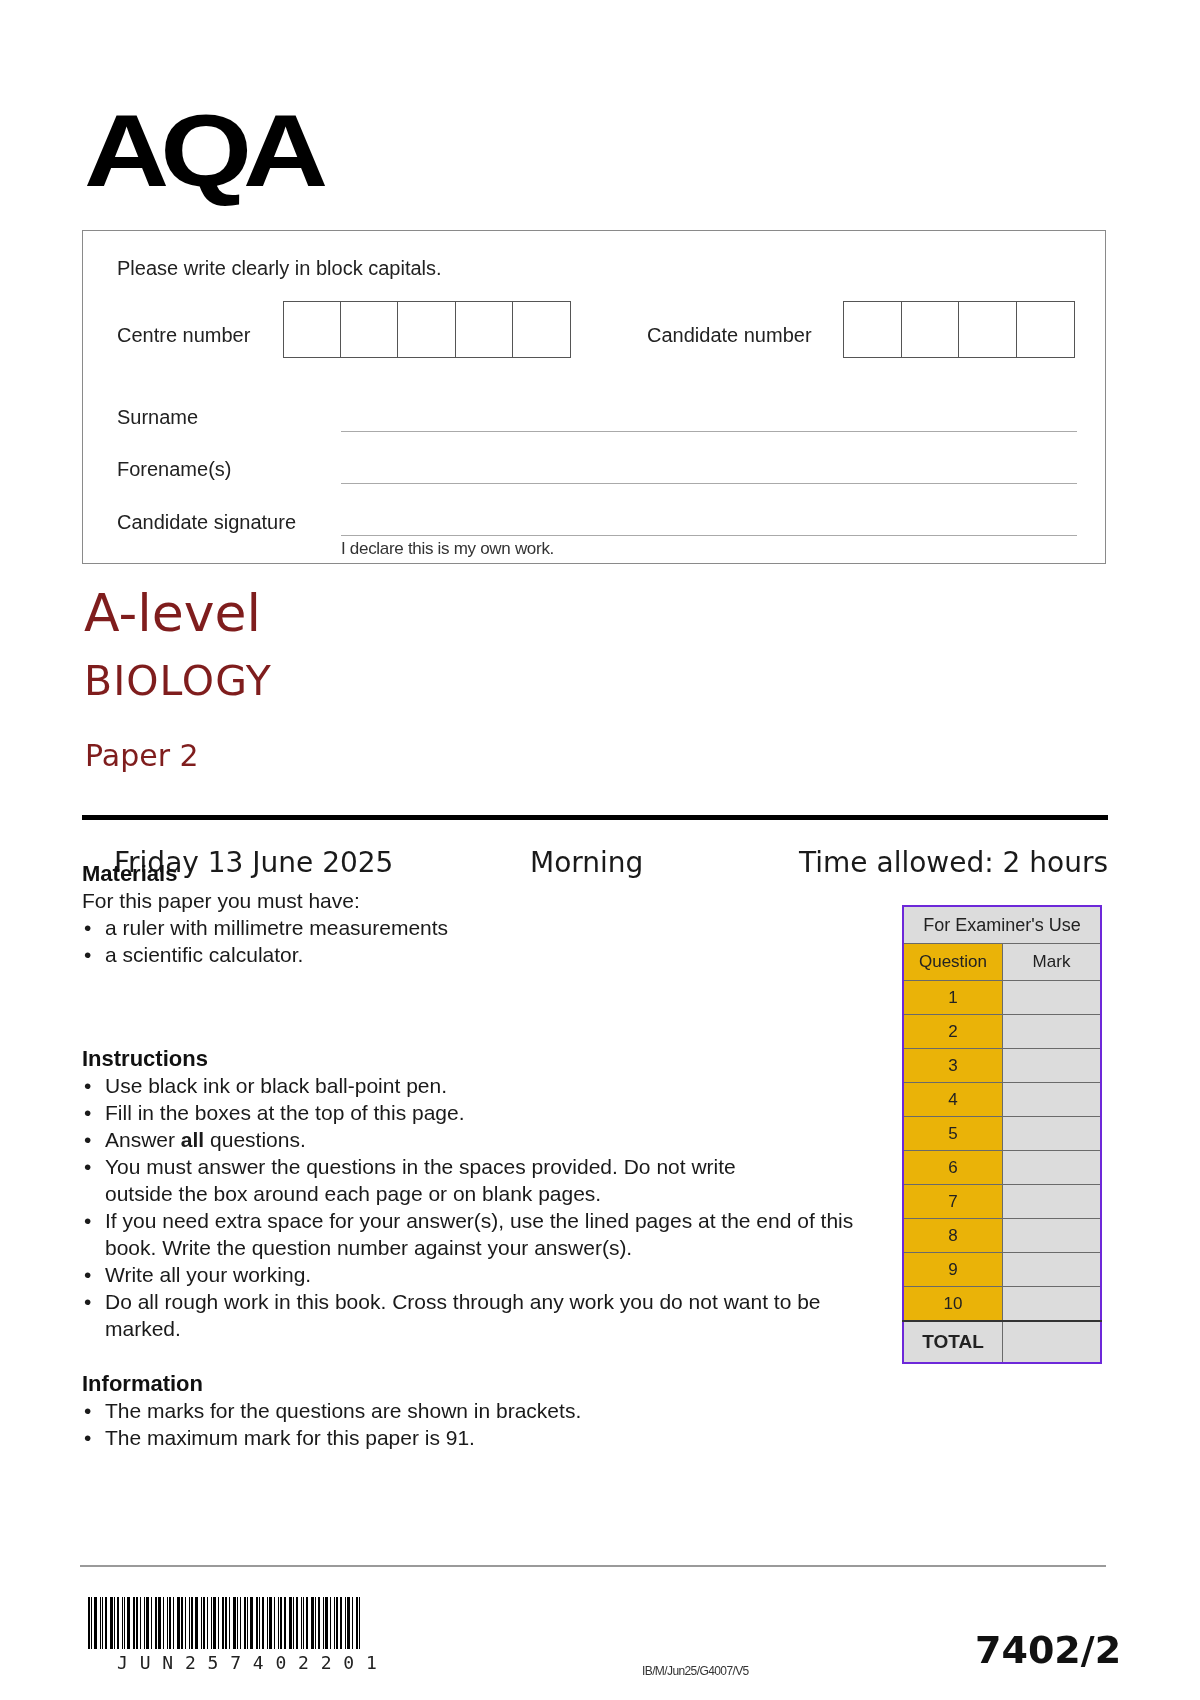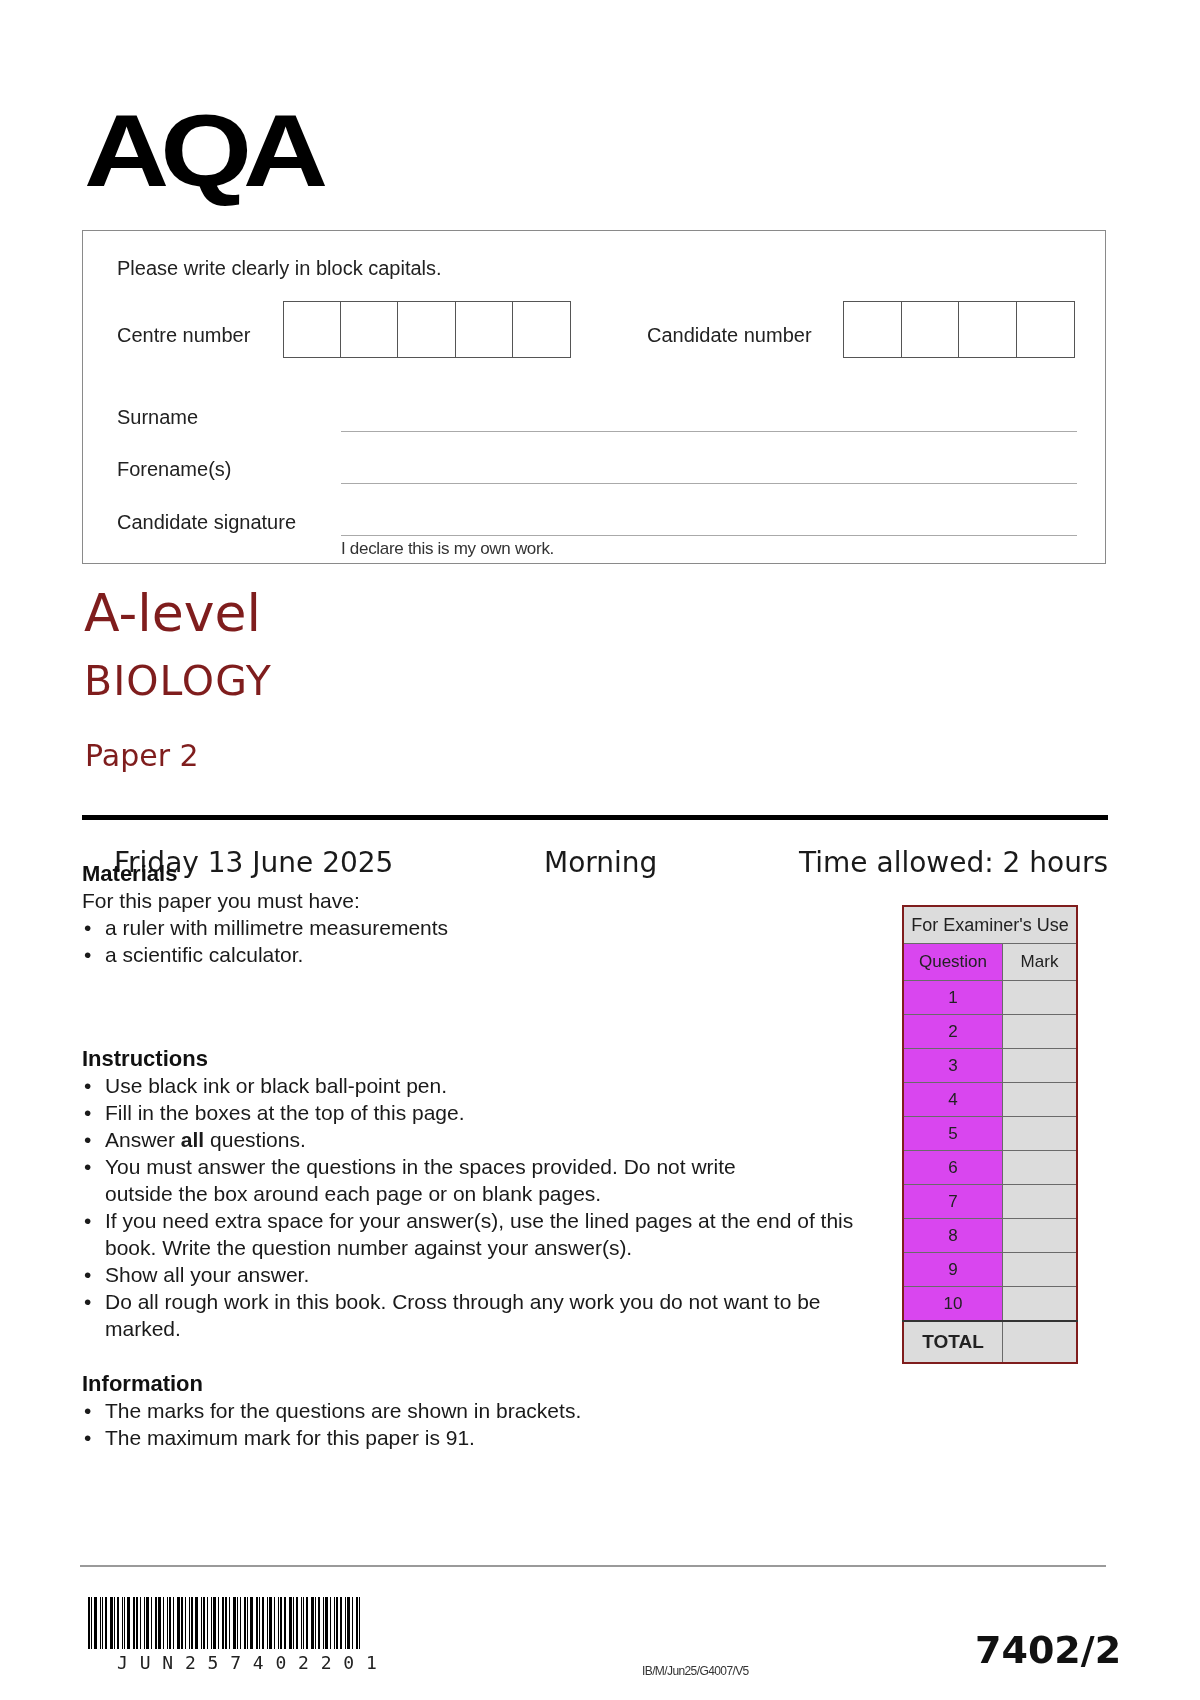--- a/index.html
+++ b/index.html
@@ -27,26 +27,26 @@
 
   
   .sec { left: 82px; width: 800px; }
   .sec h3 { margin: 0; font-size: 22px; font-weight: bold; color: #111; line-height: 27px; }
   .sec .intro { font-size: 21px; line-height: 27px; color: #1a1a1a; }
   .sec ul { list-style: none; margin: 0; padding: 0; }
   .sec li { position: relative; padding-left: 23px; font-size: 21px; line-height: 27px; color: #1a1a1a; }
   .sec li::before { content: "\2022"; position: absolute; left: 2px; top: 0; font-size: 21px; }
 
   
-  .exam { left: 902px; top: 905px; width: 176px; border: 2px solid #7f1d1d; box-sizing: border-box;
+  .exam { left: 902px; top: 905px; width: 200px; border: 2px solid #6d28d9; box-sizing: border-box;
           border-collapse: collapse; font-size: 17px; }
   .exam td, .exam th { border: 1.5px solid #6a6a6a; text-align: center; padding: 0; color: #222; }
   .exam .hdr { background: #dcdcdc; height: 36px; font-weight: normal; font-size: 18px; }
   .exam .colhdr { height: 36px; }
-  .exam .q { background: #d946ef; height: 33px; width: 98px; margin-left: 38px; }
+  .exam .q { background: #eab308; height: 33px; width: 98px; margin-left: 38px; }
   .exam .m { background: #dcdcdc; }
   .exam .total td { height: 40px; border-top: 2.5px solid #333; background: #dcdcdc; font-weight: bold; font-size: 19px; }
 
   
   .foot-rule { left: 80px; top: 1565px; width: 1026px; height: 1.5px; background: #9a9a9a; }
   .barcode { left: 88px; top: 1597px; width: 385px; height: 52px; display: flex; align-items: stretch; }
   .barcode span { display: block; background: #000; margin-right: 2px; }
   .barcode-text { left: 117px; top: 1652px; font-family: "DejaVu Sans Mono", monospace; font-size: 18px;
                   letter-spacing: 11.8px; color: #222; }
   .code-ref { left: 642px; top: 1664px; font-size: 12px; color: #333; letter-spacing: -0.6px; }
@@ -90,41 +90,41 @@
   <div class="abs" style="left:258px; top:308px; font-size:17px; color:#333; letter-spacing:-0.3px;">I declare this is my own work.</div>
 </div>
 
 <div class="abs title" style="left:84px; top:583px; font-size:52px;">A-level</div>
 <div class="abs title" style="left:84px; top:657px; font-size:41px; font-weight:normal; letter-spacing:1px;">BIOLOGY</div>
 <div class="abs title" style="left:85px; top:738px; font-size:30px;">Paper 2</div>
 
 <div class="abs rule"></div>
 
 <div class="abs meta" style="left:82px;margin-left:32px;">Friday 13 June 2025</div>
-<div class="abs meta" style="left:544px;">Morning</div>
+<div class="abs meta" style="left:530px;">Morning</div>
 <div class="abs meta" style="right:92px;">Time allowed: 2 hours</div>
 
 <div class="abs sec" style="top:860px;">
   <h3>Materials</h3>
   <div class="intro">For this paper you must have:</div>
   <ul>
     <li>a ruler with millimetre measurements</li>
     <li>a scientific calculator.</li>
   </ul>
 </div>
 
 <div class="abs sec" style="top:1045px; width:790px;">
   <h3>Instructions</h3>
   <ul>
     <li>Use black ink or black ball-point pen.</li>
     <li>Fill in the boxes at the top of this page.</li>
     <li><span>Answer </span><b>all</b><span> questions.</span></li>
     <li style="width:700px;">You must answer the questions in the spaces provided.  Do not write outside the box around each page or on blank pages.</li>
     <li style="width:785px;">If you need extra space for your answer(s), use the lined pages at the end of this book.  Write the question number against your answer(s).</li>
-    <li>Show all your answer.</li>
+    <li>Write all your working.</li>
     <li style="width:735px;">Do all rough work in this book.  Cross through any work you do not want to be marked.</li>
   </ul>
 </div>
 
 <div class="abs sec" style="top:1370px;">
   <h3>Information</h3>
   <ul>
     <li>The marks for the questions are shown in brackets.</li>
     <li>The maximum mark for this paper is 91.</li>
   </ul>

